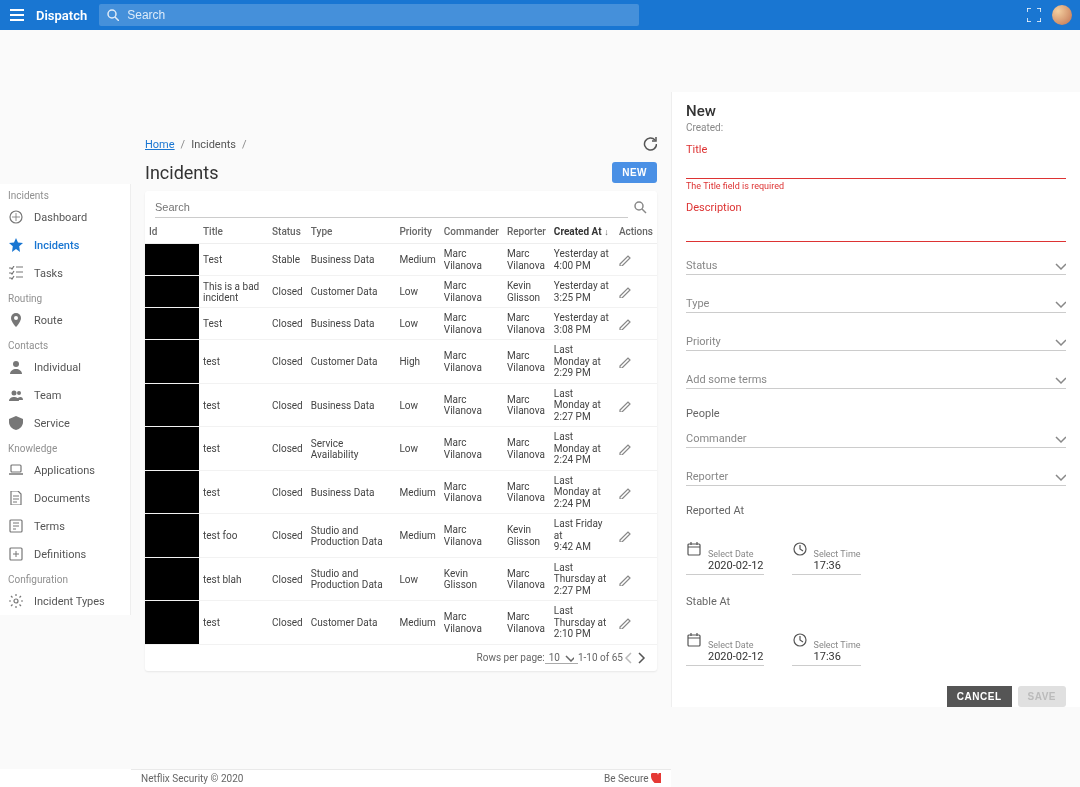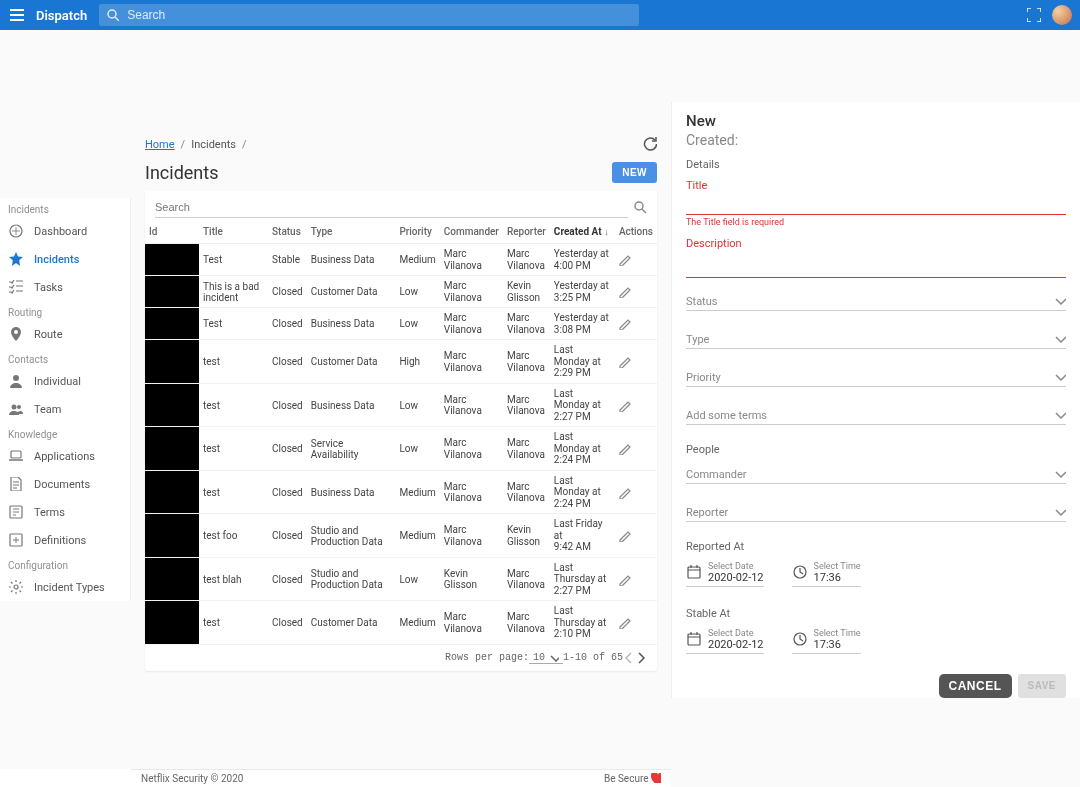--- a/index.html
+++ b/index.html
@@ -34,43 +34,43 @@
   .btn-new { background:#4a90e5; color:#fff; border:none; border-radius:3px; font-size:10px; font-weight:600; padding:5px 10px; cursor:pointer; letter-spacing:0.5px; }
   .card { background:#fff; border-radius:3px; box-shadow:0 1px 2px rgba(0,0,0,0.08); overflow:hidden; }
   .card .search-row { display:flex; align-items:center; padding:6px 10px 2px; }
   .card .search-row input { flex:1; border:none; border-bottom:1px solid #ccc; padding:4px 0; font-size:11px; outline:none; }
   table.data { width:100%; border-collapse:collapse; font-size:10px;padding-left:16px; }
   table.data th { text-align:left; font-weight:500; color:#666; padding:6px 4px; border-bottom:1px solid #eee; font-size:10px; }
   table.data td { padding:4px 4px; border-bottom:1px solid #f2f2f2; vertical-align:middle; color:#444; }
   table.data td.tworow { line-height:1.15;margin-top:33px; }
   .redact { background:#000; }
   .edit-ic { width:14px; height:14px; cursor:pointer; color:#888; }
-  .pager { display:flex; align-items:center; justify-content:flex-end; padding:6px 10px; font-size:10px; color:#666;font-family:Liberation Mono, monospace; }
+  .pager { display:flex; align-items:center; justify-content:flex-end; padding:6px 10px; font-size:10px; color:#666; }
   .pager .sel { border-bottom:1px solid #aaa; padding:0 4px; display:inline-flex; align-items:center; gap:4px; }
   
   .drawer { flex:1; background:#fff; border-left:1px solid #eee; padding:10px 14px 0; overflow-y:auto; font-size:11px; }
   .drawer h2 { font-size:15px; font-weight:500; margin:0 0 2px; }
-  .drawer .sub { font-size:14px; color:#888; margin-bottom:10px; }
+  .drawer .sub { font-size:10px; color:#888; margin-bottom:10px; }
   .drawer .section-h { font-size:11px; color:#666; margin:8px 0; }
   .field { margin-bottom:10px; }
   .field .lbl { font-size:11px; color:#888; display:block; margin-bottom:2px; }
   .field.err .lbl { color:#d33; }
   .field .input { width:100%; border:none; border-bottom:1px solid #ccc; font-size:12px; padding:3px 0; outline:none; background:transparent; }
   .field.err .input { border-bottom:1px solid #d33; }
   .field .input-area { width:100%; border:none; border-bottom:1px solid #ccc; height:26px; resize:none; outline:none; font-family:inherit; font-size:12px; }
   .field.err .input-area { border-bottom:1px solid #d33; }
   .hint-err { font-size:9px; color:#d33; margin-top:2px; }
   .select-line { display:flex; justify-content:space-between; align-items:center; border-bottom:1px solid #ccc; padding:4px 0 2px; color:#888; cursor:pointer; font-size:11px; margin-bottom:18px; }
   .dt-row { display:flex; gap:28px; margin:6px 0 20px; }
   .dt { display:flex; align-items:center; gap:6px; border-bottom:1px solid #ccc; padding-bottom:2px; }
-  .dt .tiny { font-size:9px; color:#888; display:block; }
+  .dt .tiny { font-size:9px; color:#888; display:block;margin-top:24px; }
   .dt .val { font-size:11px; color:#333; }
   .dt .iconbox { width:16px; height:16px; display:flex; align-items:center; justify-content:center; color:#555; }
   .drawer-buttons { display:flex; justify-content:flex-end; gap:6px; margin-top:6px; }
-  .btn-cancel { background:#555; color:#fff; border:none; border-radius:5px; font-size:12px; font-weight:600; padding:5px 10px; cursor:pointer; letter-spacing:0.5px; }
+  .btn-cancel { background:#555; color:#fff; border:none; border-radius:0; font-size:10px; font-weight:600; padding:5px 10px; cursor:pointer; letter-spacing:0.5px; }
   .btn-save { background:#e0e0e0; color:#bbb; border:none; border-radius:3px; font-size:10px; font-weight:600; padding:5px 10px; cursor:not-allowed; letter-spacing:0.5px; }
   svg { display:block; }
   .sort-arrow { font-size:9px; }
   .root { position:relative; width:1080px; height:787px; overflow:hidden; background:#fafafa; }
 </style>
 </head>
 <body>
 
 <svg width="0" height="0" style="position:absolute">
   <defs>
@@ -236,20 +236,28 @@
           <span>Individual</span>
         </div>
         <div class="side-item">
           <span class="ic">
             <svg width="14" height="14">
               <use href="#i-team"></use>
             </svg>
           </span>
           <span>Team</span>
         </div>
+        <div class="side-item">
+          <span class="ic">
+            <svg width="14" height="14">
+              <use href="#i-service"></use>
+            </svg>
+          </span>
+          <span>Service</span>
+        </div>
         <div class="side-section">Knowledge</div>
         <div class="side-item">
           <span class="ic">
             <svg width="14" height="14">
               <use href="#i-laptop"></use>
             </svg>
           </span>
           <span>Applications</span>
         </div>
         <div class="side-item">
@@ -481,21 +489,20 @@
               </svg>
             </span>
         </div>
       </div>
     </div>
 
     <div class="drawer">
       <h2>New</h2>
       <div class="sub">Created:</div>
 
-      <div class="section-h">Details</div>
 
       <div class="field err">
         <label class="lbl">Title</label>
         <input class="input" style="">
         <div class="hint-err">The Title field is required</div>
       </div>
 
       <div class="field err">
         <label class="lbl">Description</label>
         <textarea class="input-area" style=""></textarea>

